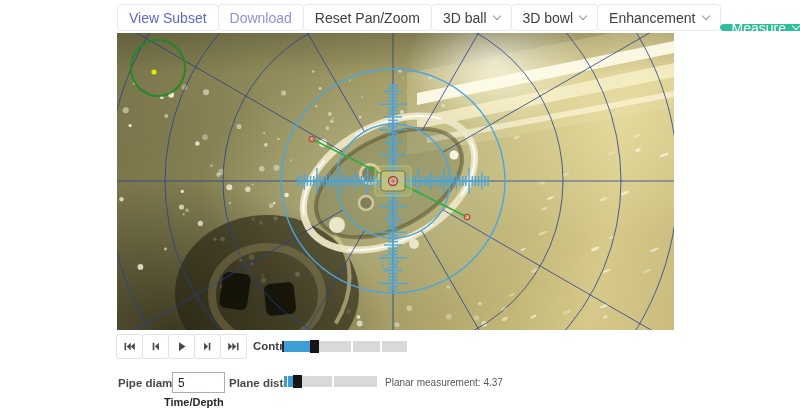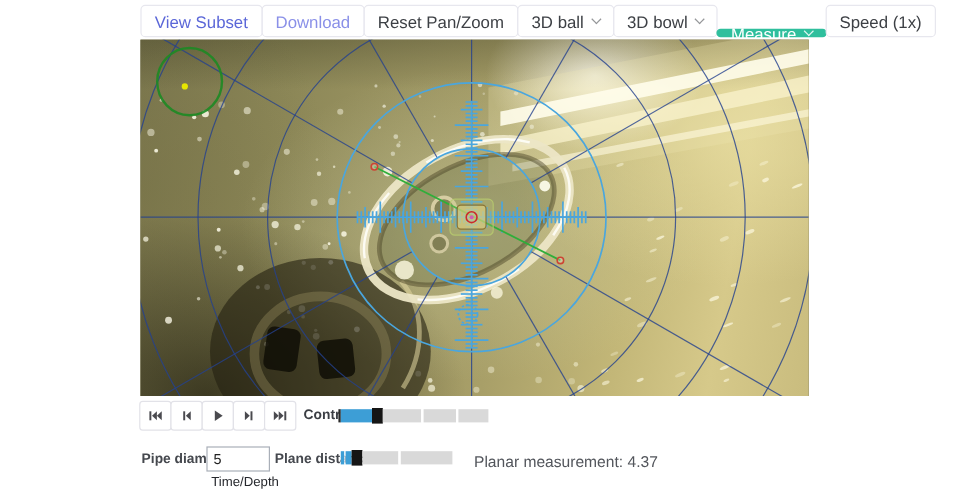--- a/index.html
+++ b/index.html
@@ -48,22 +48,22 @@
   .seg.dark{background:#2a2a2a;}
   .seg.blue{background:var(--slider-blue);}
   .seg.gray{background:var(--slider-track);}
   .seg.gap{width:2px;background:#fff;}
   .thumb{width:9px;height:13px;background:var(--slider-thumb);display:inline-block;}
 
   
   .mlabel{position:absolute;font-size:11.5px;font-weight:600;color:#45484e;}
   .pipe-input{position:absolute;left:172px;top:372px;width:46px;height:19px;border:1px solid #a9afb8;
               font-size:12px;padding:0 0 0 5px;color:#222;font-family:"Liberation Sans",sans-serif;}
-  .planar{position:absolute;left:395px;top:377px;font-size:13px;color:#53565c;font-weight:400;}
-  .timedepth{position:absolute;left:176px;top:396px;font-size:11px;font-weight:normal;color:#26282d;}
+  .planar{position:absolute;left:385px;top:377px;font-size:10px;color:#53565c;font-weight:400;}
+  .timedepth{position:absolute;left:164px;top:396px;font-size:11px;font-weight:bold;color:#26282d;}
 </style>
 </head>
 <body>
 
 <div class="app">
 
   <div class="toolbar" id="toolbar">
       <button class="tb link">
         <span>View Subset</span>
       </button>
@@ -72,20 +72,24 @@
       </button>
       <button class="tb plain">
         <span>Reset Pan/Zoom</span>
       </button>
       <button class="tb dropdown">
         <span>3D ball</span>
         <i class="chev"></i>
       </button>
       <button class="tb dropdown">
         <span>3D bowl</span>
+        <i class="chev"></i>
+      </button>
+      <button class="tb dropdown">
+        <span>Enhancement</span>
         <i class="chev"></i>
       </button>
       <button class="tb dropdown-active">
         <span>Measure</span>
         <i class="chev"></i>
       </button>
       <button class="tb dropdown">
         <span>Speed (1x)</span>
       </button>
     </div>

